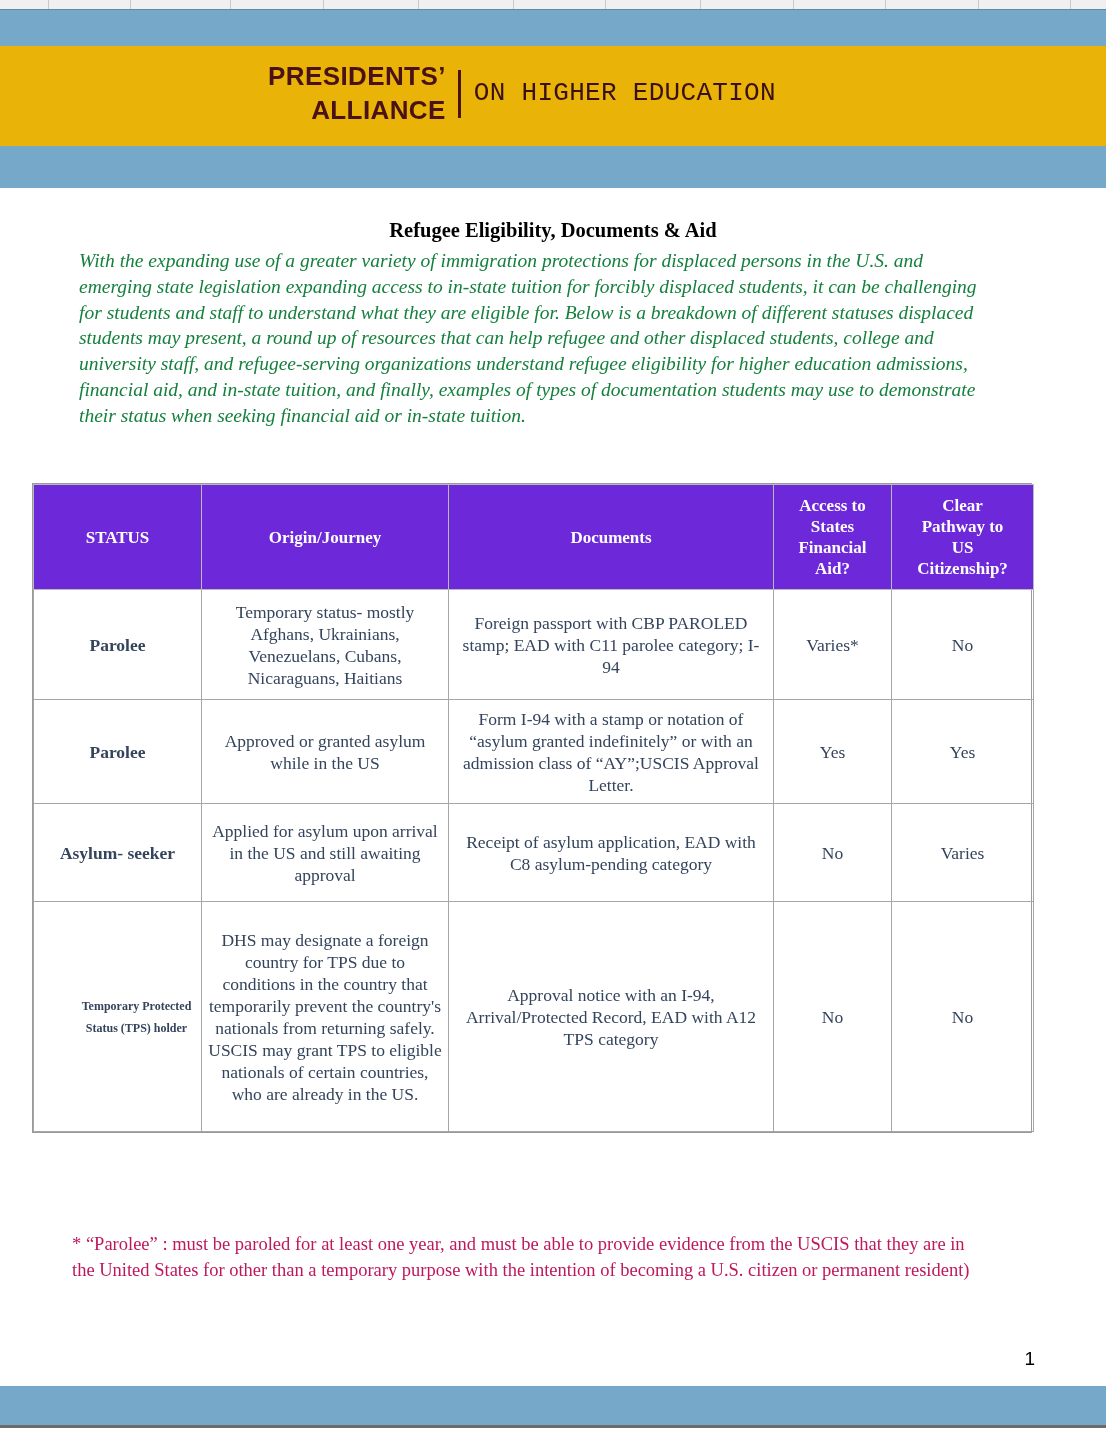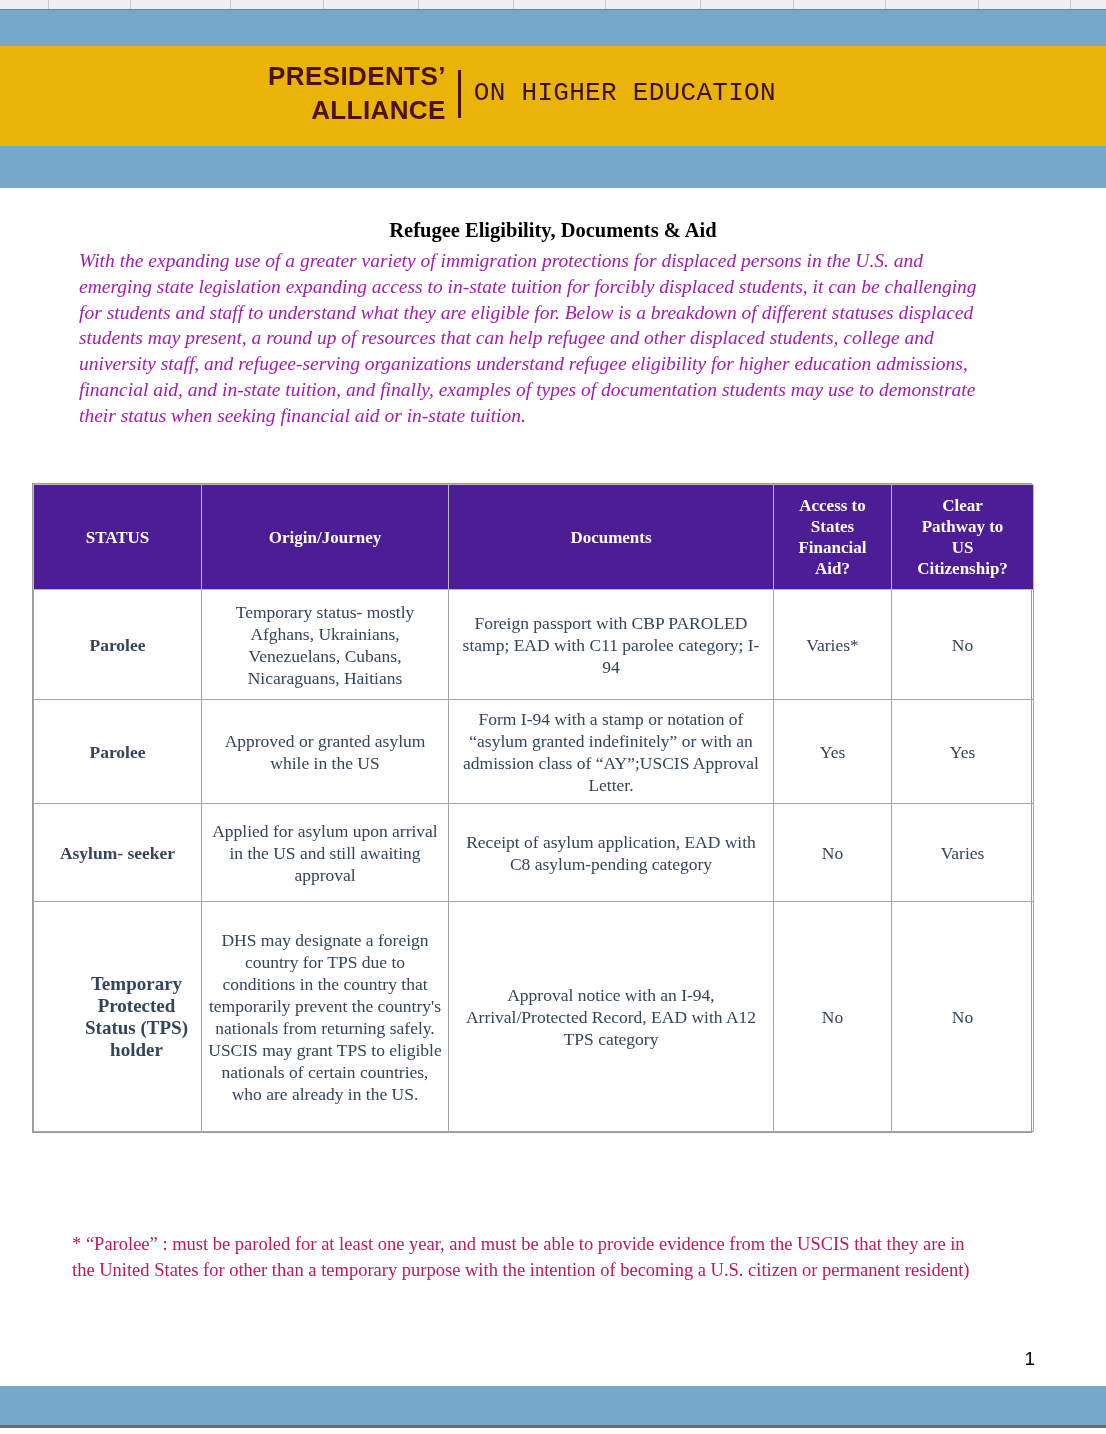--- a/index.html
+++ b/index.html
@@ -108,21 +108,21 @@
 
   .intro {
     position: absolute;
     top: 52px;
     left: 79px;
     width: 898px;
     font-family: "Liberation Serif", serif;
     font-style: italic;
     font-size: 19.5px;
     line-height: 25.8px;
-    color: #a21caf;
+    color: #15803d;
     text-align: left;
   }
 
   
   .table-wrap {
     position: absolute;
     top: 287px;
     left: 32px;
     width: 1000px;
     border: 1px solid #9a9a9a;
@@ -135,21 +135,21 @@
   }
   table.matrix th,
   table.matrix td {
     border: 1px solid #a6a6a6;
     vertical-align: middle;
     text-align: center;
     padding: 4px 6px;
     box-sizing: border-box;
   }
   table.matrix thead th {
-    background: #4c1d95;
+    background: #6d28d9;
     color: #ffffff;
     font-family: "Liberation Serif", serif;
     font-weight: bold;
     font-size: 17px;
     line-height: 21px;
     height: 105px;
     border-color: #b9b9b9;
   }
   table.matrix tbody td {
     color: #34445c;
@@ -161,21 +161,21 @@
     font-weight: bold;
     font-size: 18px;
   }
   
   tr.tps-row td {
     font-family: "DejaVu Serif", serif;
     font-size: 16px;
     line-height: 21px;
   }
   tr.tps-row td.status-cell {
-    font-size: 19px;
+    font-size: 12px;
     line-height: 22px;
     padding-left: 44px;
   }
 
   
   col.c-status  { width: 168px; }
   col.c-origin  { width: 247px; }
   col.c-docs    { width: 325px; }
   col.c-aid     { width: 118px; }
   col.c-path    { width: 142px; }

